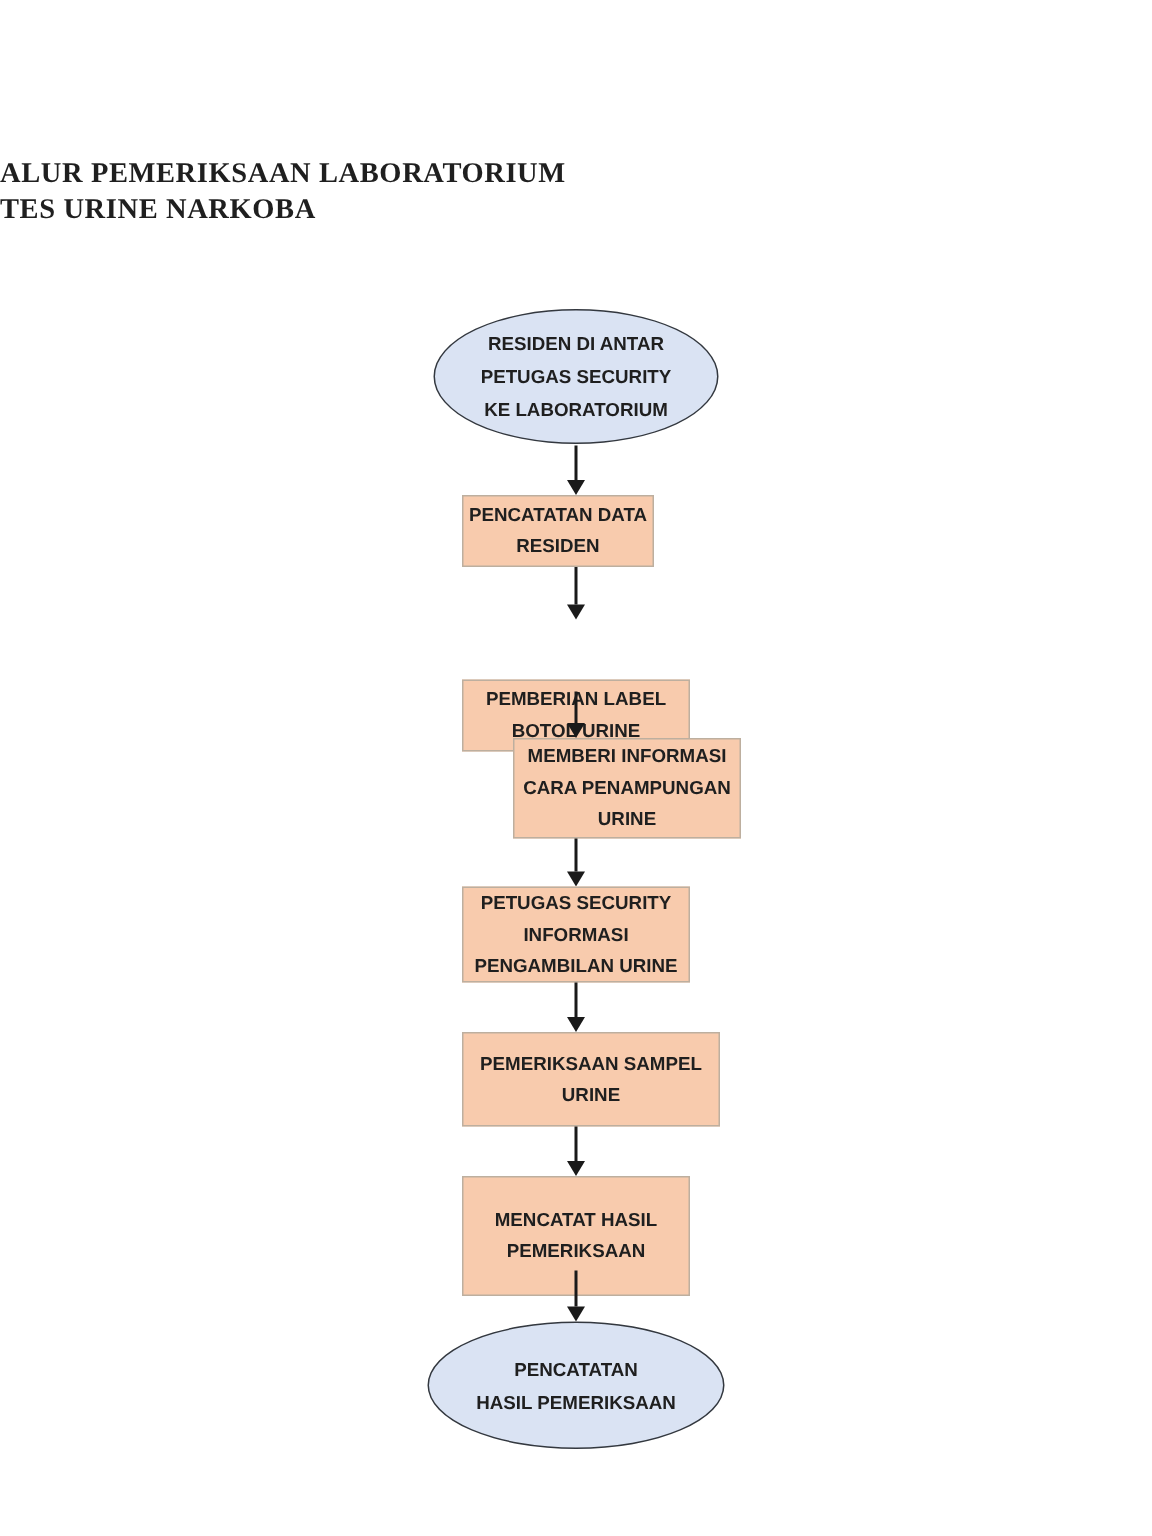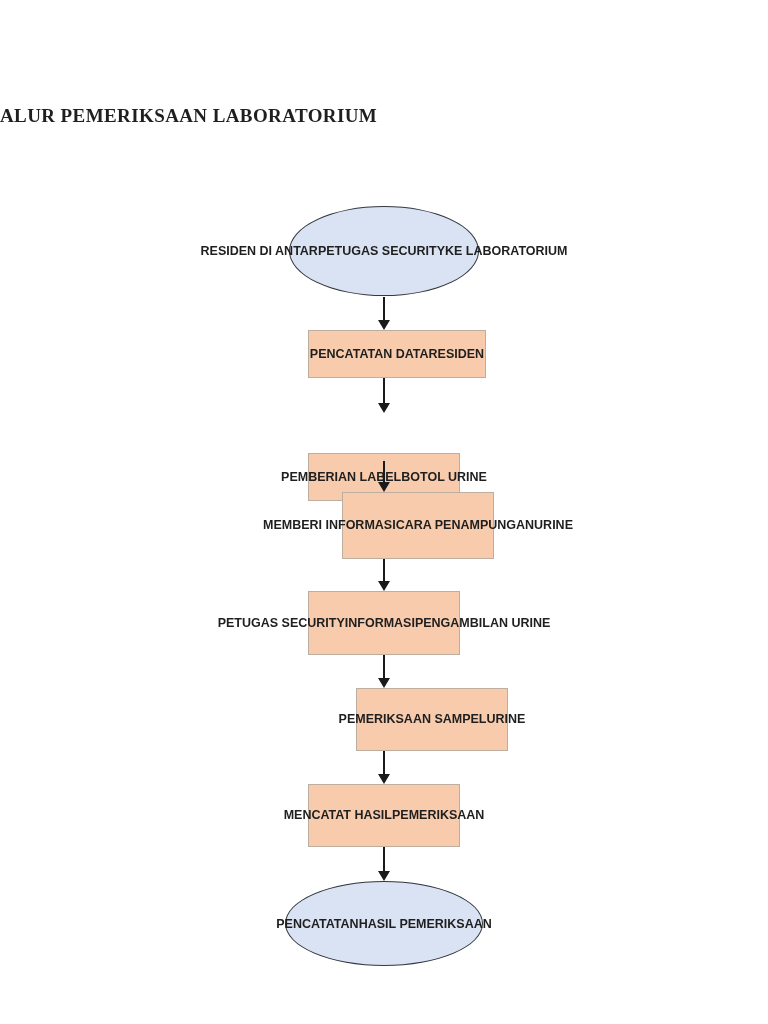--- a/index.html
+++ b/index.html
@@ -27,21 +27,21 @@
     font-size: 19px;
     line-height: 24px;
     letter-spacing: 0.4px;
     color: var(--text, #1f1f1f);
   }
   .title .title-line { display: block; }
 
   .node {
     position: absolute;
     display: flex;
-    flex-direction: row;
+    flex-direction: column;
     align-items: center;
     justify-content: center;
     text-align: center;
     font-weight: bold;
     font-size: 12.5px;
     color: var(--text, #1f1f1f);
     box-sizing: border-box;
   }
   .node .nl {
     display: block;
@@ -54,26 +54,26 @@
     border-radius: 50%;
   }
   .ellipse .nl { line-height: 22px; }
   .rect {
     background: var(--process-fill, #f8cbad);
     border: 1px solid var(--process-border, #bdaf9f);
   }
 
   
   .n0 { left: 289px; top: 206px; width: 190px; height: 90px; }
-  .n1 { left: 308px; top: 330px; width: 178px; height: 48px; }
+  .n1 { left: 308px; top: 330px; width: 128px; height: 48px; }
   .n2 { left: 308px; top: 413px; width: 152px; height: 48px; margin-top: 40px; }
   .n3 { left: 308px; top: 492px; width: 152px; height: 67px; margin-left: 34px; }
   .n4 { left: 308px; top: 591px; width: 152px; height: 64px; }
-  .n5 { left: 308px; top: 688px; width: 152px; height: 63px; margin-left: 48px; }
-  .n6 { left: 308px; top: 784px; width: 152px; height: 63px; }
+  .n5 { left: 308px; top: 688px; width: 172px; height: 63px; }
+  .n6 { left: 308px; top: 784px; width: 152px; height: 80px; }
   .n7 { left: 285px; top: 881px; width: 198px; height: 85px; }
 
   .arrow {
     position: absolute;
     left: 377px;
     width: 14px;
     display: flex;
     flex-direction: column;
     align-items: center;
   }
@@ -99,20 +99,21 @@
   .a5 { top: 751px; height: 33px; }
   .a6 { top: 847px; height: 34px; }
 </style>
 </head>
 <body>
 
 <div class="page">
 
   <h1 class="title">
     <span class="title-line">ALUR PEMERIKSAAN LABORATORIUM</span>
+    <span class="title-line">TES URINE NARKOBA</span>
   </h1>
 
   <div class="node ellipse n0">
     <span class="nl">RESIDEN DI ANTAR</span>
     <span class="nl">PETUGAS SECURITY</span>
     <span class="nl">KE LABORATORIUM</span>
   </div>
 
   <div class="arrow a0">
     <span class="shaft"></span>

